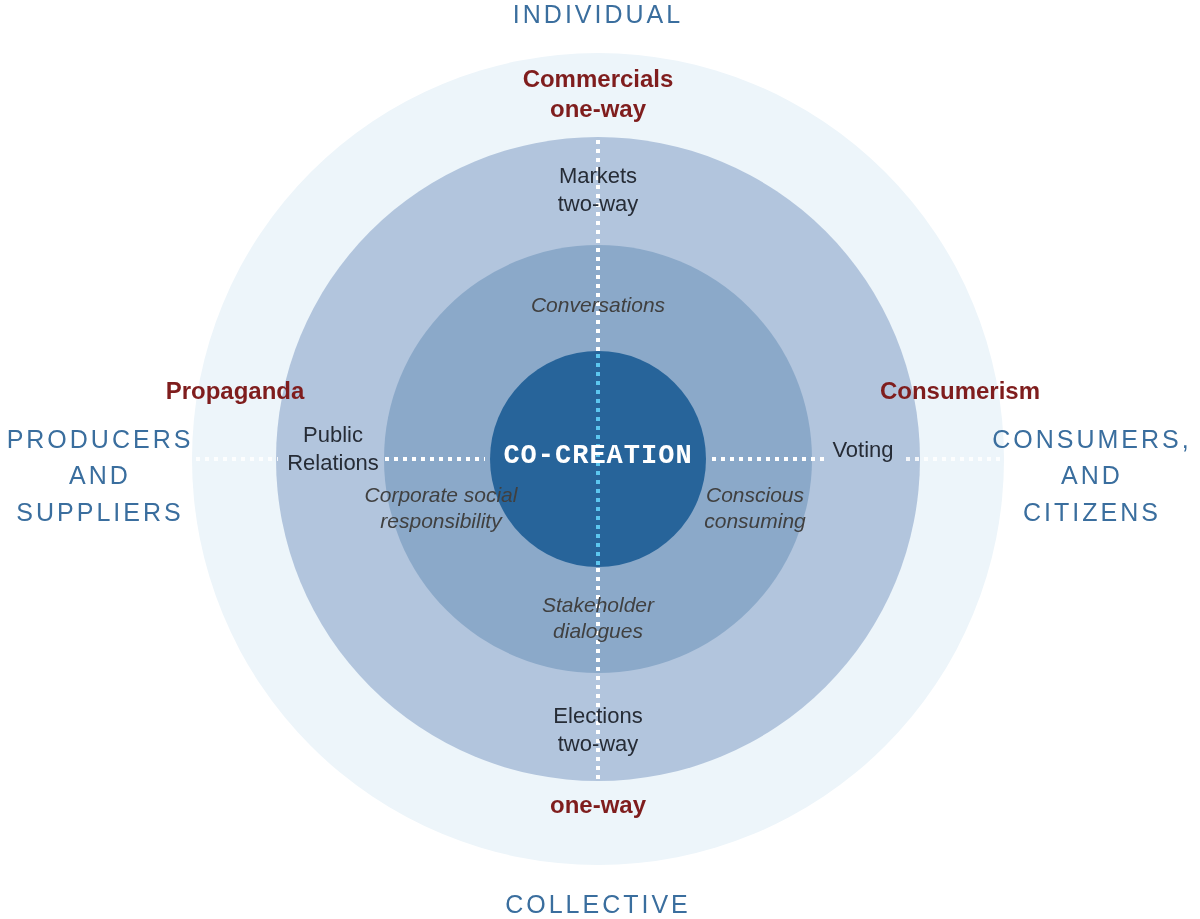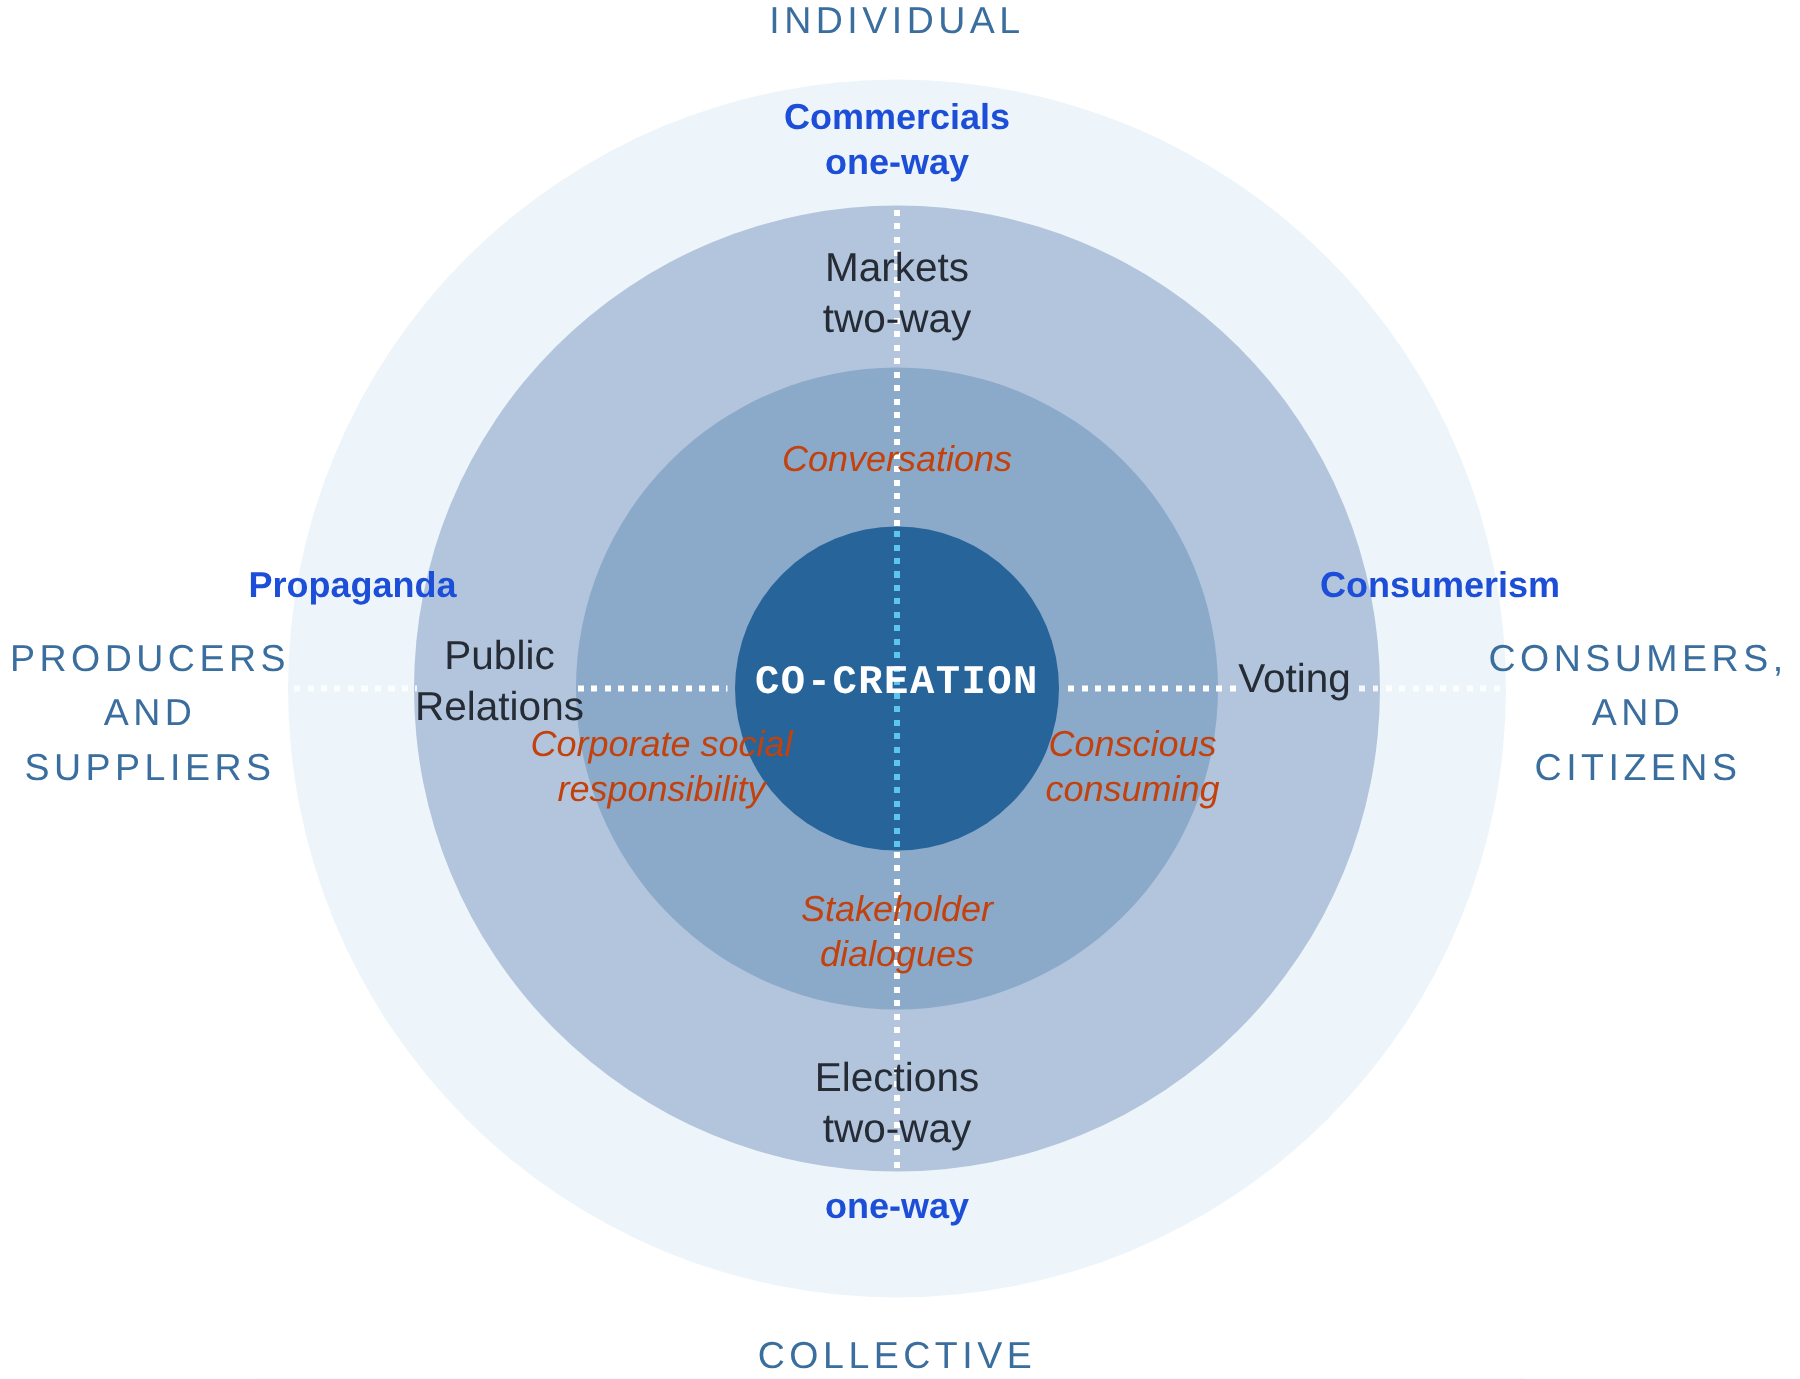--- a/index.html
+++ b/index.html
@@ -15,25 +15,25 @@
   #ring-core   { left: 490px; top: 351px; width: 216px; height: 216px; background: #27649a; }
 
   .dots-v, .dots-h { position: absolute; }
   .dots-v { width: 4px; }
   .dots-h { height: 4px; }
   .dots-white-v { background: repeating-linear-gradient(to bottom, #ffffff 0 4px, transparent 4px 9px); }
   .dots-white-h { background: repeating-linear-gradient(to right, #ffffff 0 4px, transparent 4px 9px); }
   .dots-cyan-v  { background: repeating-linear-gradient(to bottom, #5cc6ef 0 4px, transparent 4px 9px); }
   .dots-pale-h  { background: repeating-linear-gradient(to right, rgba(255,255,255,0.85) 0 4px, transparent 4px 9px); }
 
-  .lbl { position: absolute; text-align: center; line-height: 1.25; color: #1d4ed8; white-space: nowrap; }
+  .lbl { position: absolute; text-align: center; line-height: 1.25; color: #7f1d1d; white-space: nowrap; }
   .axis { color: #3a6e9e; letter-spacing: 3px; font-size: 25px; line-height: 1.45; }
   .bold { font-weight: bold; font-size: 24px; }
-  .reg  { font-size: 27px; color: #262c36; }
-  .ital { font-style: italic; font-size: 24px; color: #c2410c; }
+  .reg  { font-size: 22px; color: #262c36; }
+  .ital { font-style: italic; font-size: 21px; color: #404040; }
   .core-text { color: #ffffff; font-weight: bold; font-size: 27px; letter-spacing: 1px; font-family: Liberation Mono, monospace; }
 </style>
 </head>
 <body>
 
 <div class="ring" id="ring-outer"></div>
 <div class="ring" id="ring-second"></div>
 <div class="ring" id="ring-third"></div>
 <div class="ring" id="ring-core"></div>
 

